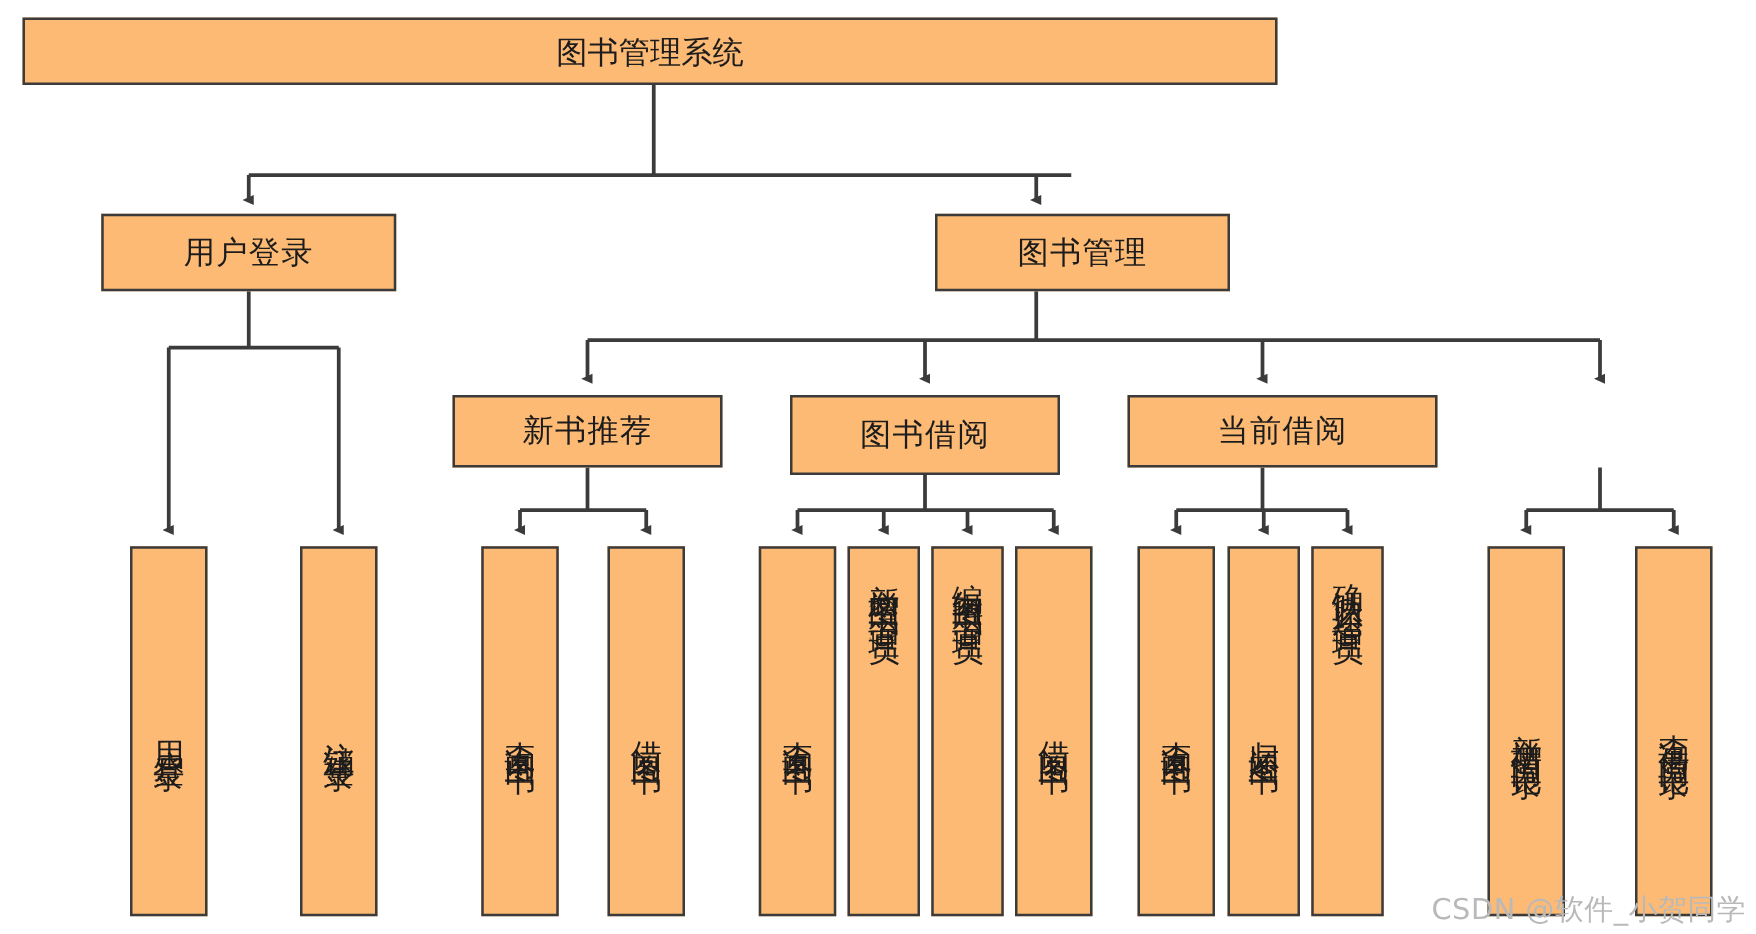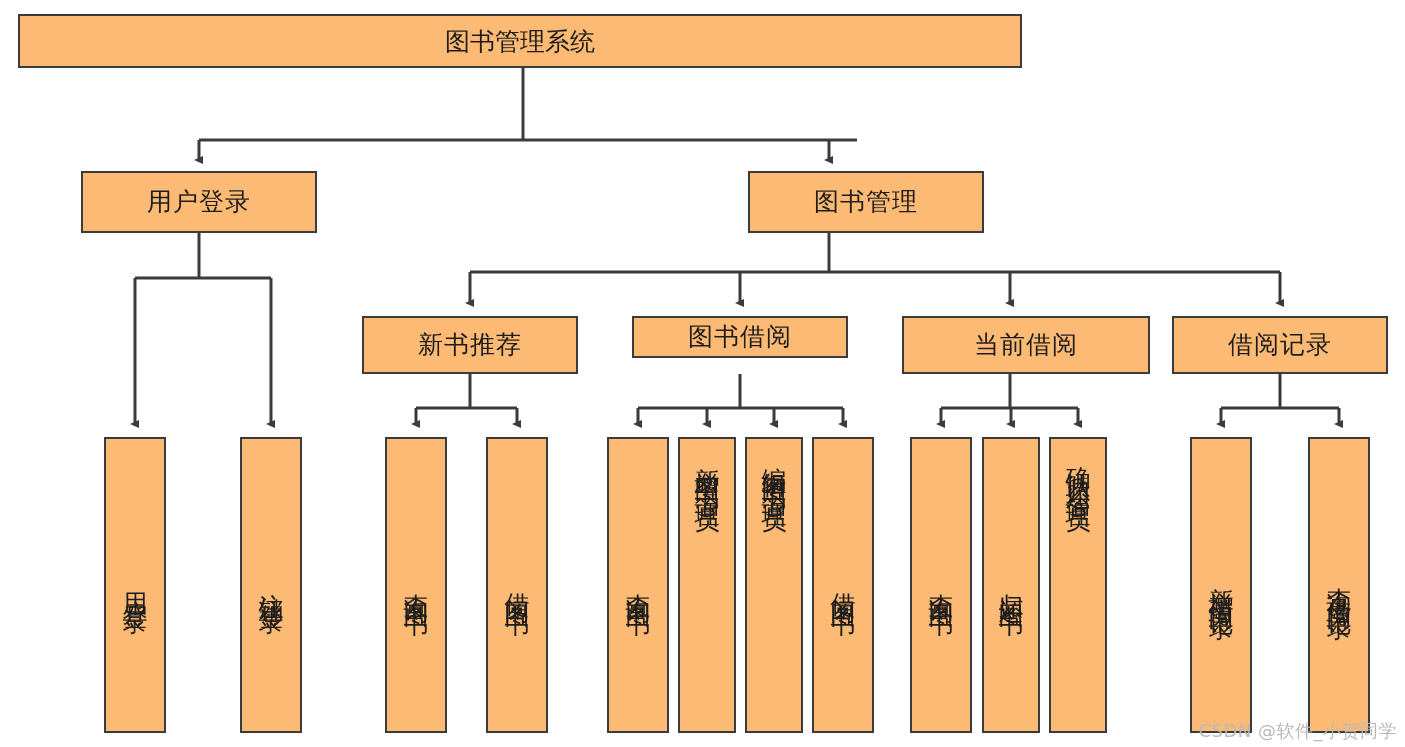--- a/index.html
+++ b/index.html
@@ -54,21 +54,21 @@
     align-items: center;
     white-space: nowrap;
   }
   .node.leaf.tall {
     justify-content: flex-start;
   }
   .watermark {
     position: absolute;
     right: 8px;
     bottom: 4px;
-    font-size: 18px;
+    font-size: 23px;
     color: #b9b9b9;
     letter-spacing: 0.5px;
     white-space: nowrap;
     text-align: center;
   }
 </style>
 </head>
 <body>
 
 <div id="canvas">
@@ -130,28 +130,25 @@
   <div class="node h" style="left: 81px; top: 171px; width: 236px; height: 62px;">
     <span>用户登录</span>
   </div>
   <div class="node h" style="left: 711px; top: 171px; width: 236px; height: 62px; margin-left: 37px;">
     <span>图书管理</span>
   </div>
 
   <div class="node h" style="left: 362px; top: 316px; width: 216px; height: 58px; text-align: right;">
     <span>新书推荐</span>
   </div>
-  <div class="node h" style="left: 632px; top: 316px; width: 216px; height: 42px;">
+  <div class="node h" style="left: 632px; top: 316px; width: 216px; height: 64px;">
     <span>图书借阅</span>
   </div>
   <div class="node h" style="left: 902px; top: 316px; width: 248px; height: 58px;">
     <span>当前借阅</span>
-  </div>
-  <div class="node h" style="left: 1172px; top: 316px; width: 216px; height: 58px;">
-    <span>借阅记录</span>
   </div>
 
   <div class="node leaf" style="left: 104px; top: 437px; width: 62px; height: 296px;">
     <span>用户登录</span>
   </div>
   <div class="node leaf" style="left: 240px; top: 437px; width: 62px; height: 296px;">
     <span>注销登录</span>
   </div>
   <div class="node leaf" style="left: 385px; top: 437px; width: 62px; height: 296px;">
     <span>查询图书</span>

